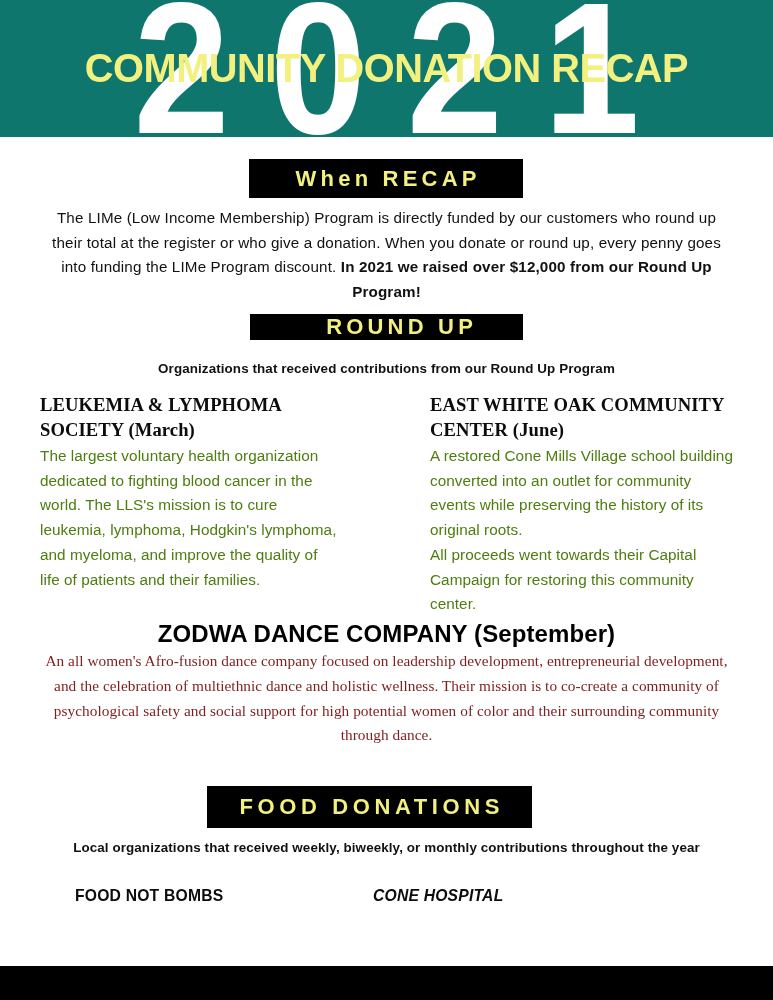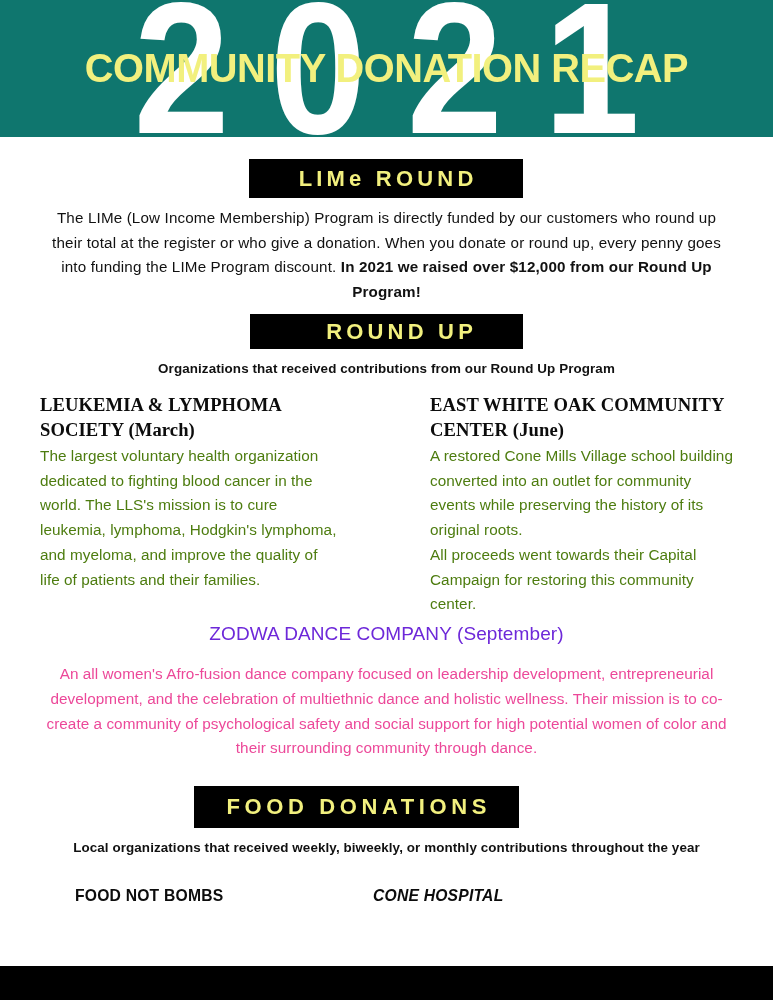--- a/index.html
+++ b/index.html
@@ -80,29 +80,29 @@
   .bar-lime {
     left: 249px; top: 159px;
     width: 274px; height: 39px;
     font-size: 22px;
     letter-spacing: 4.2px;
     text-indent: 4.2px;
   }
 
   .bar-roundup {
     left: 250px; top: 314px;
-    width: 273px; height: 35px;
+    width: 273px; height: 26px;
     font-size: 22px;
     letter-spacing: 4.2px;
     text-indent: 4.2px;
     padding-left: 26px;
   }
 
   .bar-food {
-    left: 194px; top: 786px;
+    left: 207px; top: 786px;
     width: 325px; height: 42px;
     font-size: 22px;
     letter-spacing: 4.6px;
     text-indent: 4.6px;
   }
 
   
   .lime-paragraph {
     position: absolute;
     left: 40px; top: 206px;
@@ -159,33 +159,34 @@
 
   
   .zodwa-block {
     position: absolute;
     left: 40px; top: 621px;
     width: 693px;
     text-align: center;
   }
 
   .zodwa-name {
-    font-size: 19px;
-    font-weight: 400;
+    font-size: 24px;
+    font-weight: 700;
     line-height: 26px;
-    color: #6d28d9;
+    color: #000000;
     letter-spacing: 0.1px;
   }
 
   .zodwa-desc {
     font-size: 15.3px;
     line-height: 24.8px;
-    color: #ec4899;
+    color: #7f1d1d;
     letter-spacing: 0.05px;
-    margin-top: 15px;
+    margin-top: 2px;
+    font-family: Liberation Serif, serif;
   }
 
   
   .food-subtitle {
     position: absolute;
     left: 60px; top: 838px;
     width: 653px;
     text-align: center;
     font-size: 13.4px;
     font-weight: 700;
@@ -227,21 +228,21 @@
 <body>
 
 <div class="page">
 
   <div class="header-band">
     <div class="year-big">2021</div>
     <div class="header-title">COMMUNITY DONATION RECAP</div>
   </div>
 
   <div class="bar bar-lime">
-    <span>LIMe ROUND</span>
+    <span>When RECAP</span>
   </div>
 
   <div class="lime-paragraph">
     <span>The LIMe (Low Income Membership) Program is directly funded by our customers who round up their total at the register or who give a donation. When you donate or round up, every penny goes into funding the LIMe Program discount. </span><b>In 2021 we raised over $12,000 from our Round Up Program!</b>
   </div>
 
   <div class="bar bar-roundup">
     <span>ROUND UP</span>
   </div>
 

